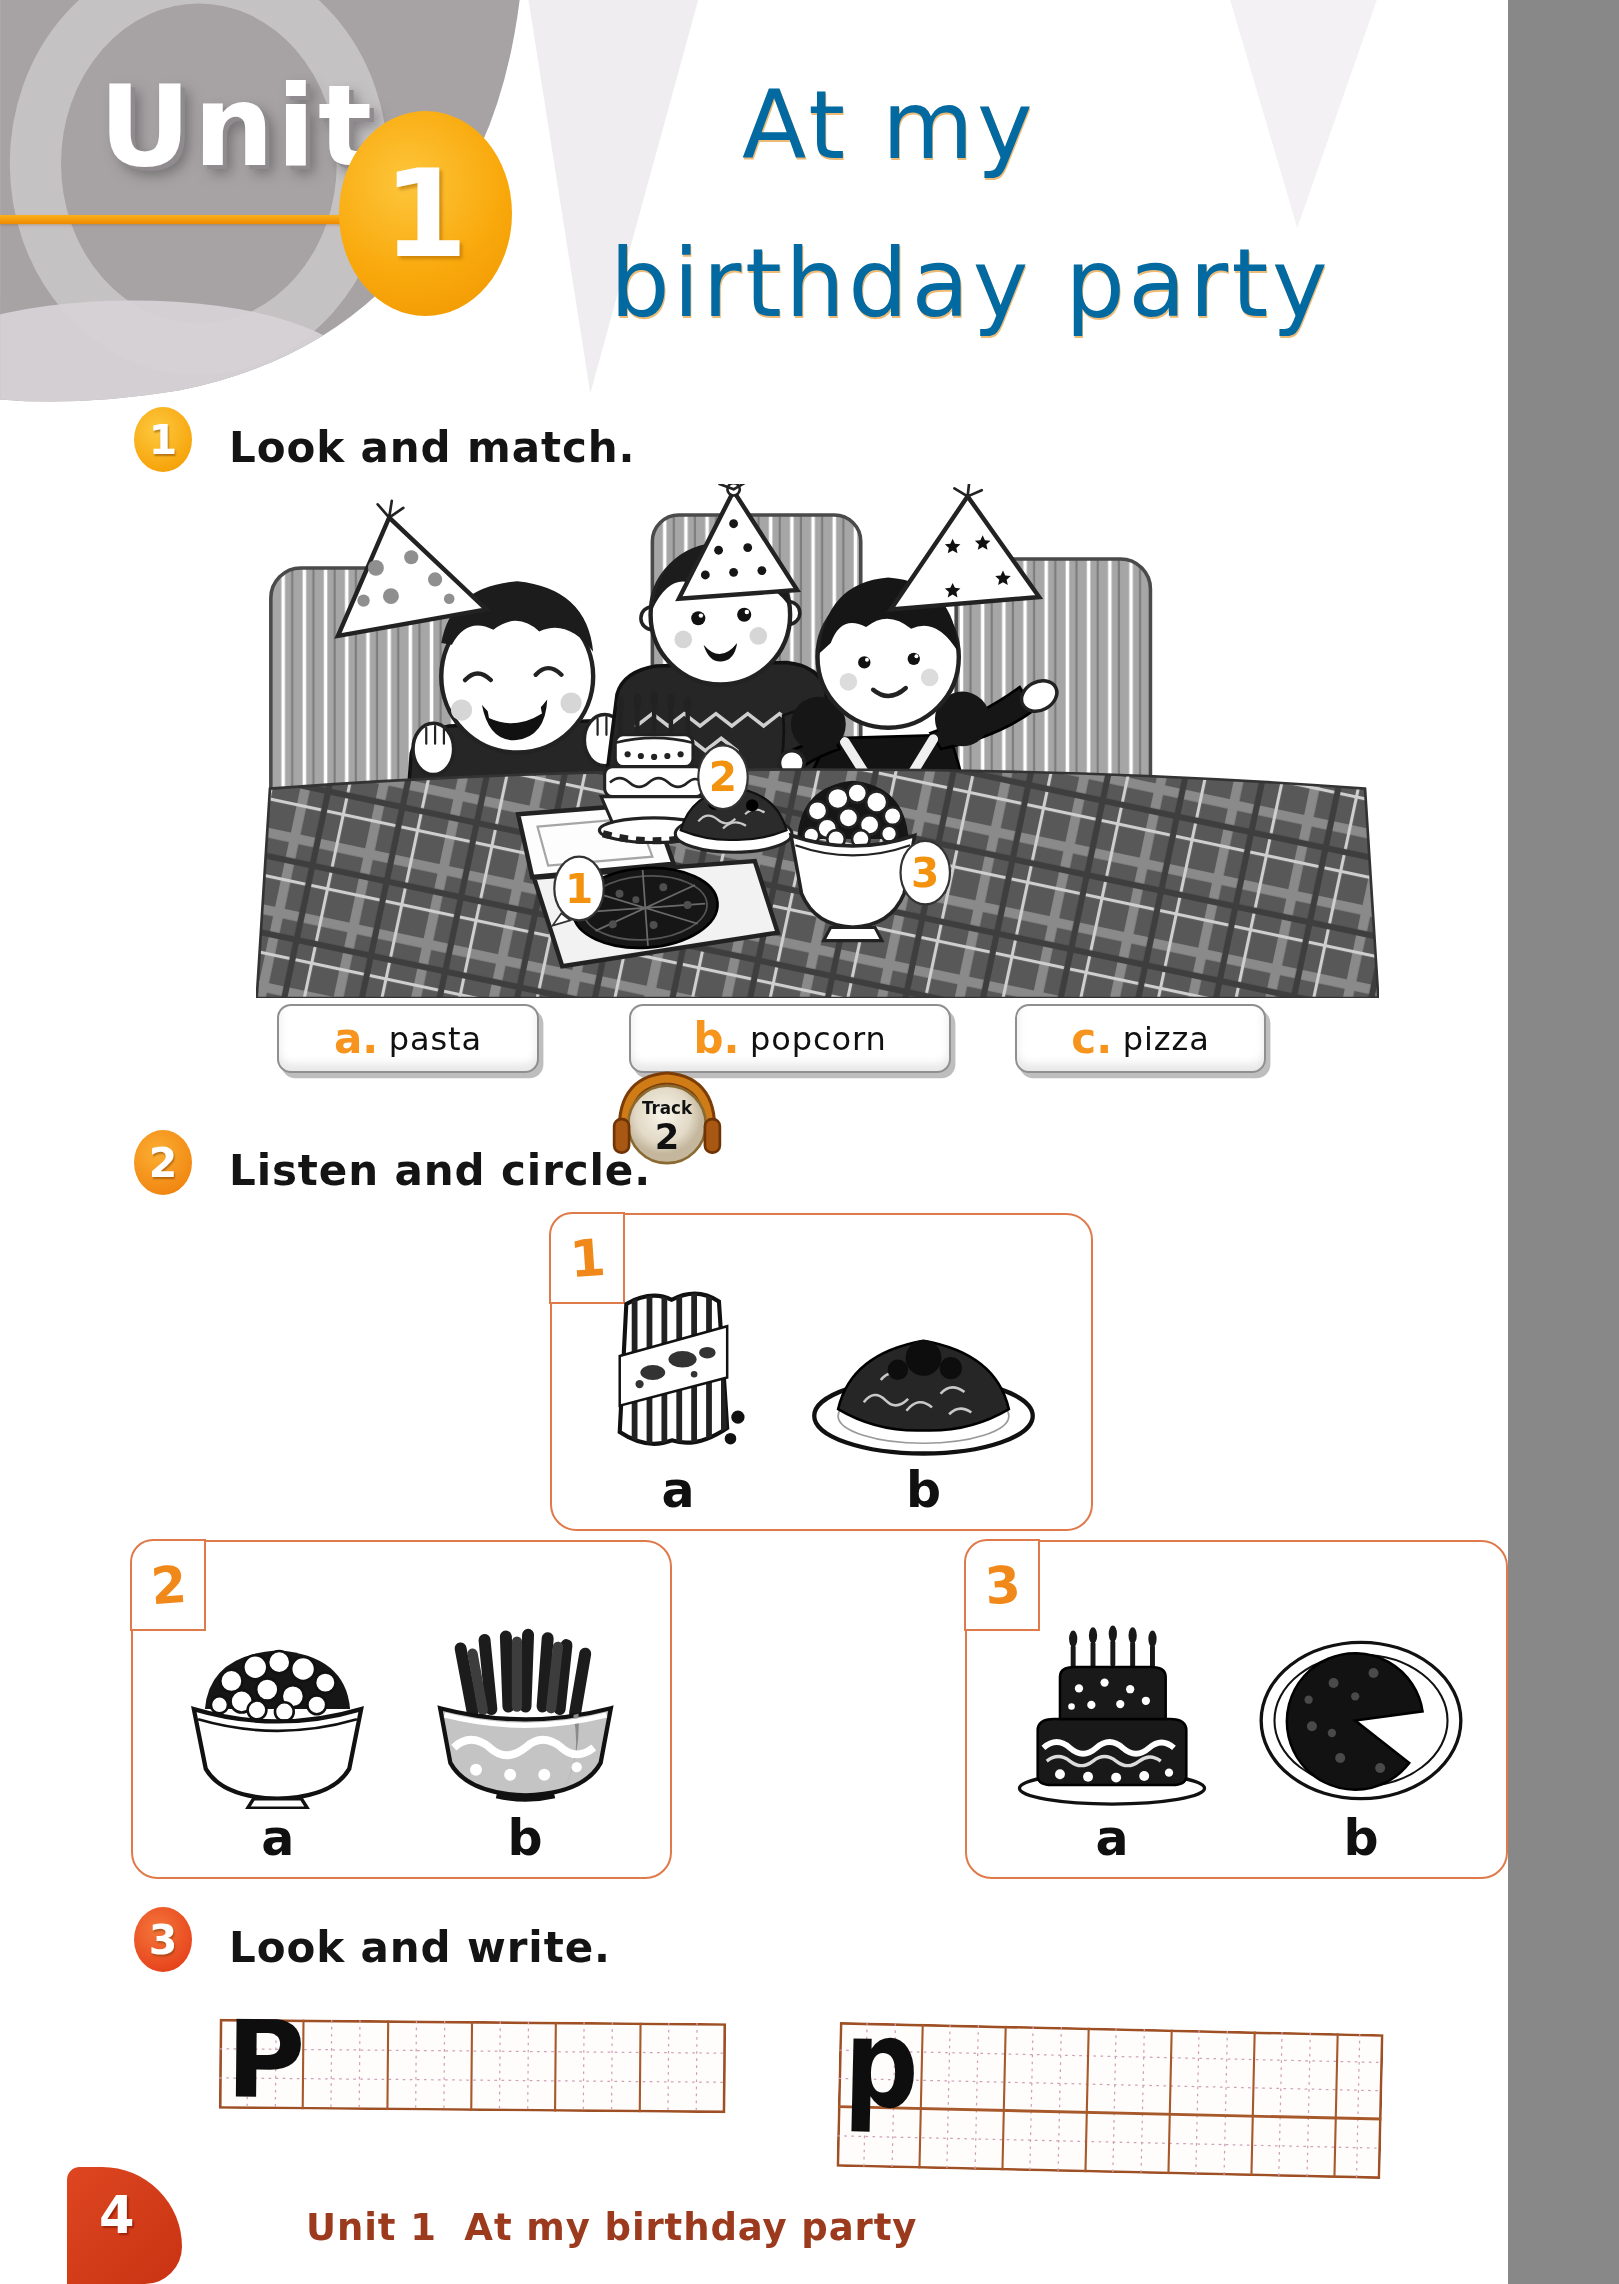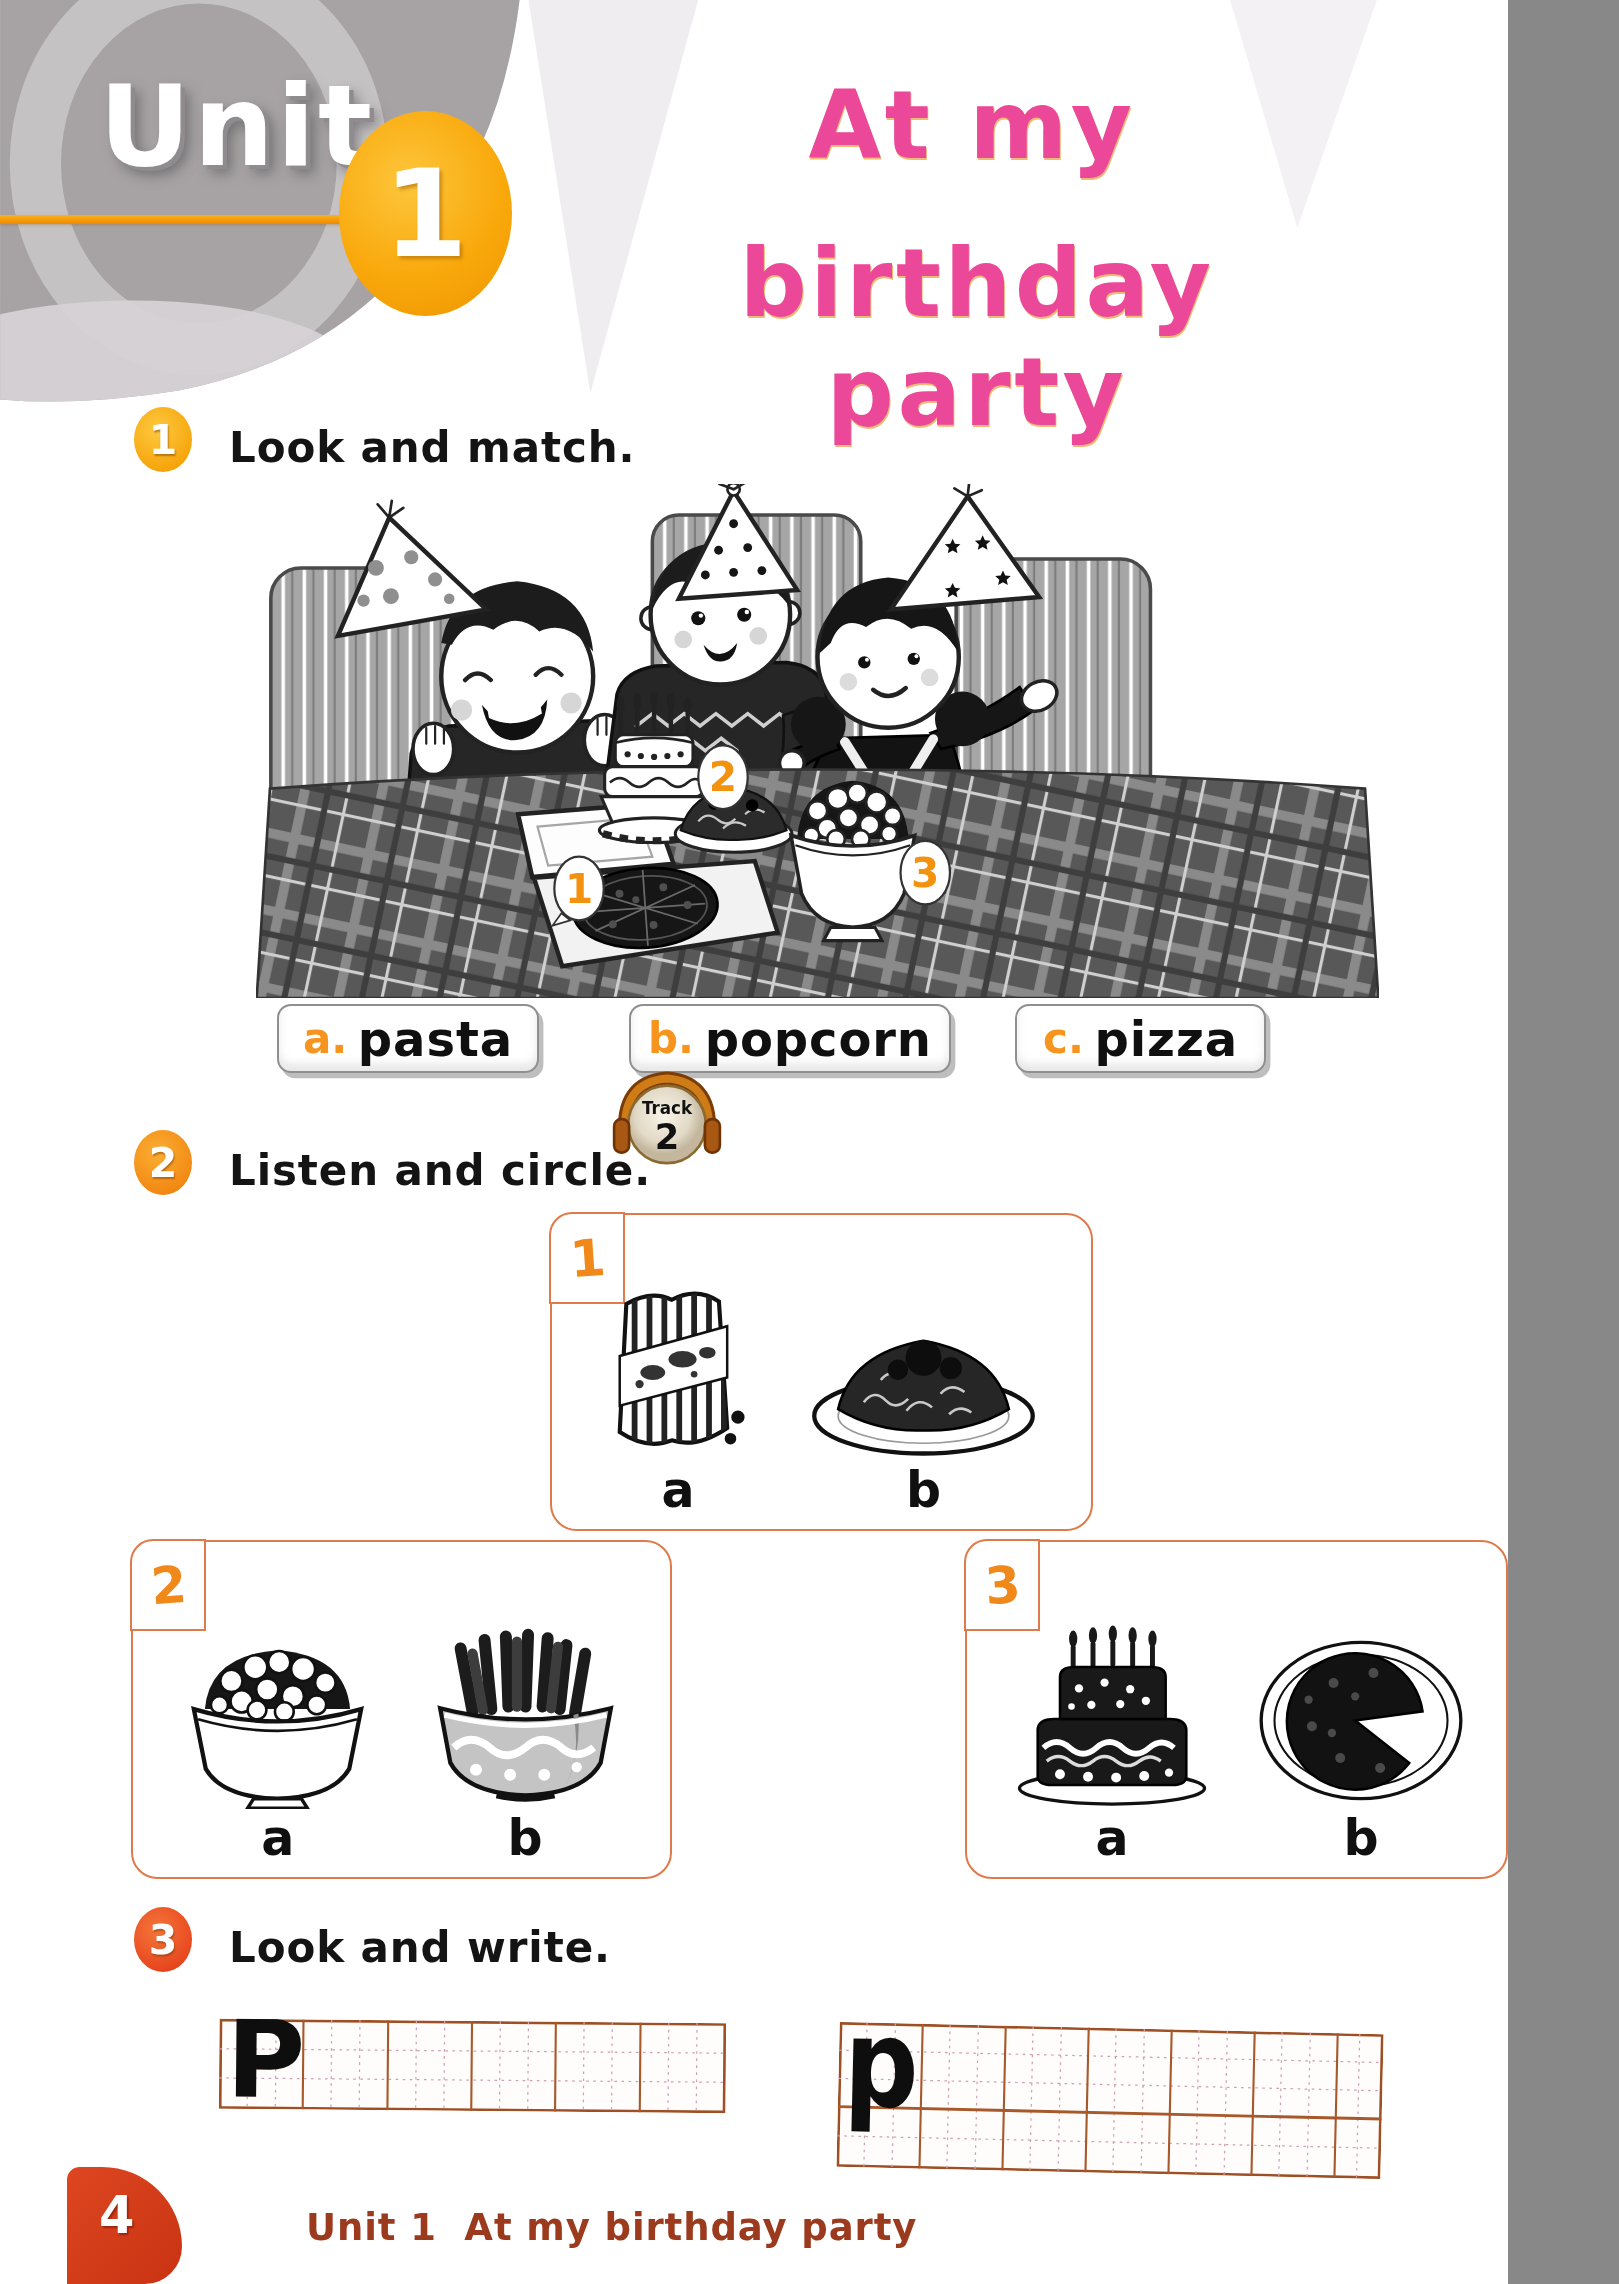--- a/index.html
+++ b/index.html
@@ -18,40 +18,40 @@
     position:absolute;left:0;top:215px;width:361px;height:8.8px;
     background:linear-gradient(180deg,#fbb11a,#ee8a00);
     box-shadow:0 1.8px 2.7px rgba(150,80,0,.35);
   }
   .unit-circle{
     position:absolute;left:339px;top:111px;width:173px;height:205px;border-radius:50%;
     background:radial-gradient(circle at 40% 35%, #fdc63c 0%, #f9a90c 55%, #ef9400 100%);
     display:flex;align-items:center;justify-content:center;
   }
   .unit-circle span{font-size:122px;font-weight:bold;color:#ffffff;text-shadow:2.7px 2.7px 3.5px rgba(170,100,0,.55);}
-  .page-title{position:absolute;color:#ec4899;font-weight:bold;text-align:center;
+  .page-title{position:absolute;color:#0369a1;font-weight:normal;text-align:left;
     text-shadow:0.9px 1.8px 0 rgba(224,132,5,.55);letter-spacing:3.5px;}
   #title1{left:742px;top:71px;width:460px;font-size:94px;}
   #title2{left:610px;top:205px;width:734px;font-size:94px;margin-top:24px;}
   
   .activity-row{position:absolute;display:flex;align-items:center;gap:37px;}
   .act-circle{width:58px;height:65px;border-radius:50%;display:flex;align-items:center;justify-content:center;flex:none;}
   .act-circle span{font-size:41px;font-weight:bold;color:#fff;text-shadow:0.9px 1.8px 1.8px rgba(120,60,0,.5);}
   .c1{background:radial-gradient(circle at 40% 35%,#fdc93f,#f7a60e 70%,#ee9400);}
   .c2{background:radial-gradient(circle at 40% 35%,#fbae33,#f28a14 70%,#e87b06);}
   .c3{background:radial-gradient(circle at 40% 35%,#f4763a,#e8481f 70%,#d93812);}
   .act-text{font-size:42px;font-weight:bold;color:#141414;letter-spacing:0.9px;margin-top:15px;}
   
   .word-btn{
     position:absolute;height:65px;background:#ffffff;border:2.7px solid #8f8f8f;border-radius:14px;
     display:flex;align-items:center;justify-content:center;gap:10.6px;
     box-shadow:4.4px 5.3px 0 rgba(125,125,125,.5), inset 0 -7px 8.8px rgba(170,170,170,.28);
   }
   .word-btn .ltr{color:#f7941d;font-size:42px;font-weight:bold;}
-  .word-btn .wrd{color:#101010;font-size:48px;font-weight:bold;letter-spacing:0.9px;}
+  .word-btn .wrd{color:#101010;font-size:32px;font-weight:normal;letter-spacing:0.9px;}
   
   .listen-box{
     position:absolute;background:#fff;border:2.7px solid #df7a4b;border-radius:26.5px;
     box-sizing:border-box;
   }
   .listen-tab{
     position:absolute;left:-2.7px;top:-2.7px;width:76px;height:92px;background:#fff;
     border:2.7px solid #df7a4b;border-radius:23px 0 0 0;box-sizing:border-box;
     display:flex;align-items:center;justify-content:center;
   }

